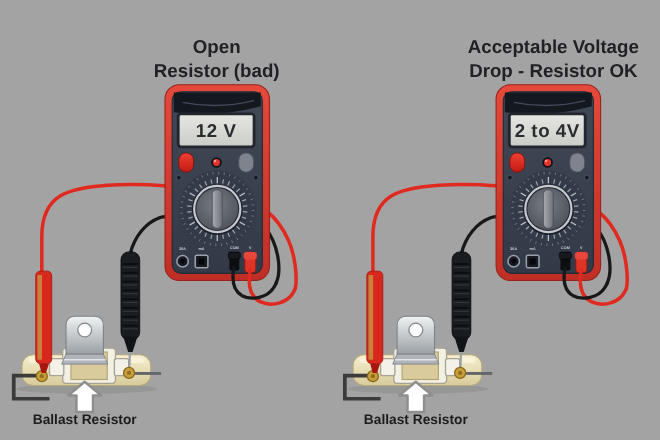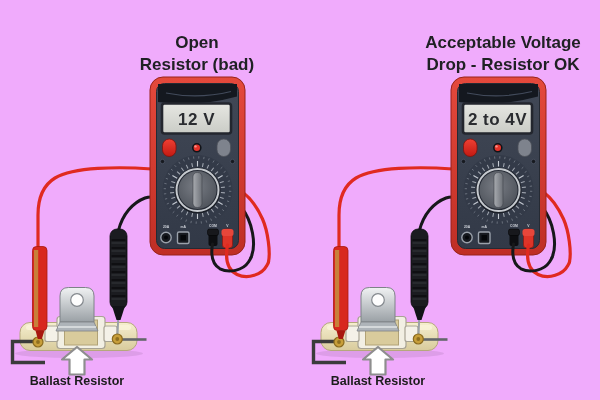--- a/index.html
+++ b/index.html
@@ -1,16 +1,16 @@
 <!DOCTYPE html>
 <html><head>
 <meta charset="utf-8">
 <style>
   html,body{margin:0;padding:0;background:#ffffff;}
-  #stage{width:600px;height:400px;position:relative;overflow:hidden;background:#f0abfc;}
+  #stage{width:600px;height:400px;position:relative;overflow:hidden;background:#a3a3a3;}
   svg{display:block;}
   text{font-family:"Liberation Sans","DejaVu Sans",sans-serif;}
   .title{font-weight:bold;font-size:17px;}
   .reading{font-weight:bold;font-size:17px;letter-spacing:.5px;}
   .part-label{font-weight:bold;font-size:12.5px;}
   .jack-label{font-weight:bold;font-size:3.4px;fill:#cfd3da;}
 </style>
 </head>
 <body>
 

